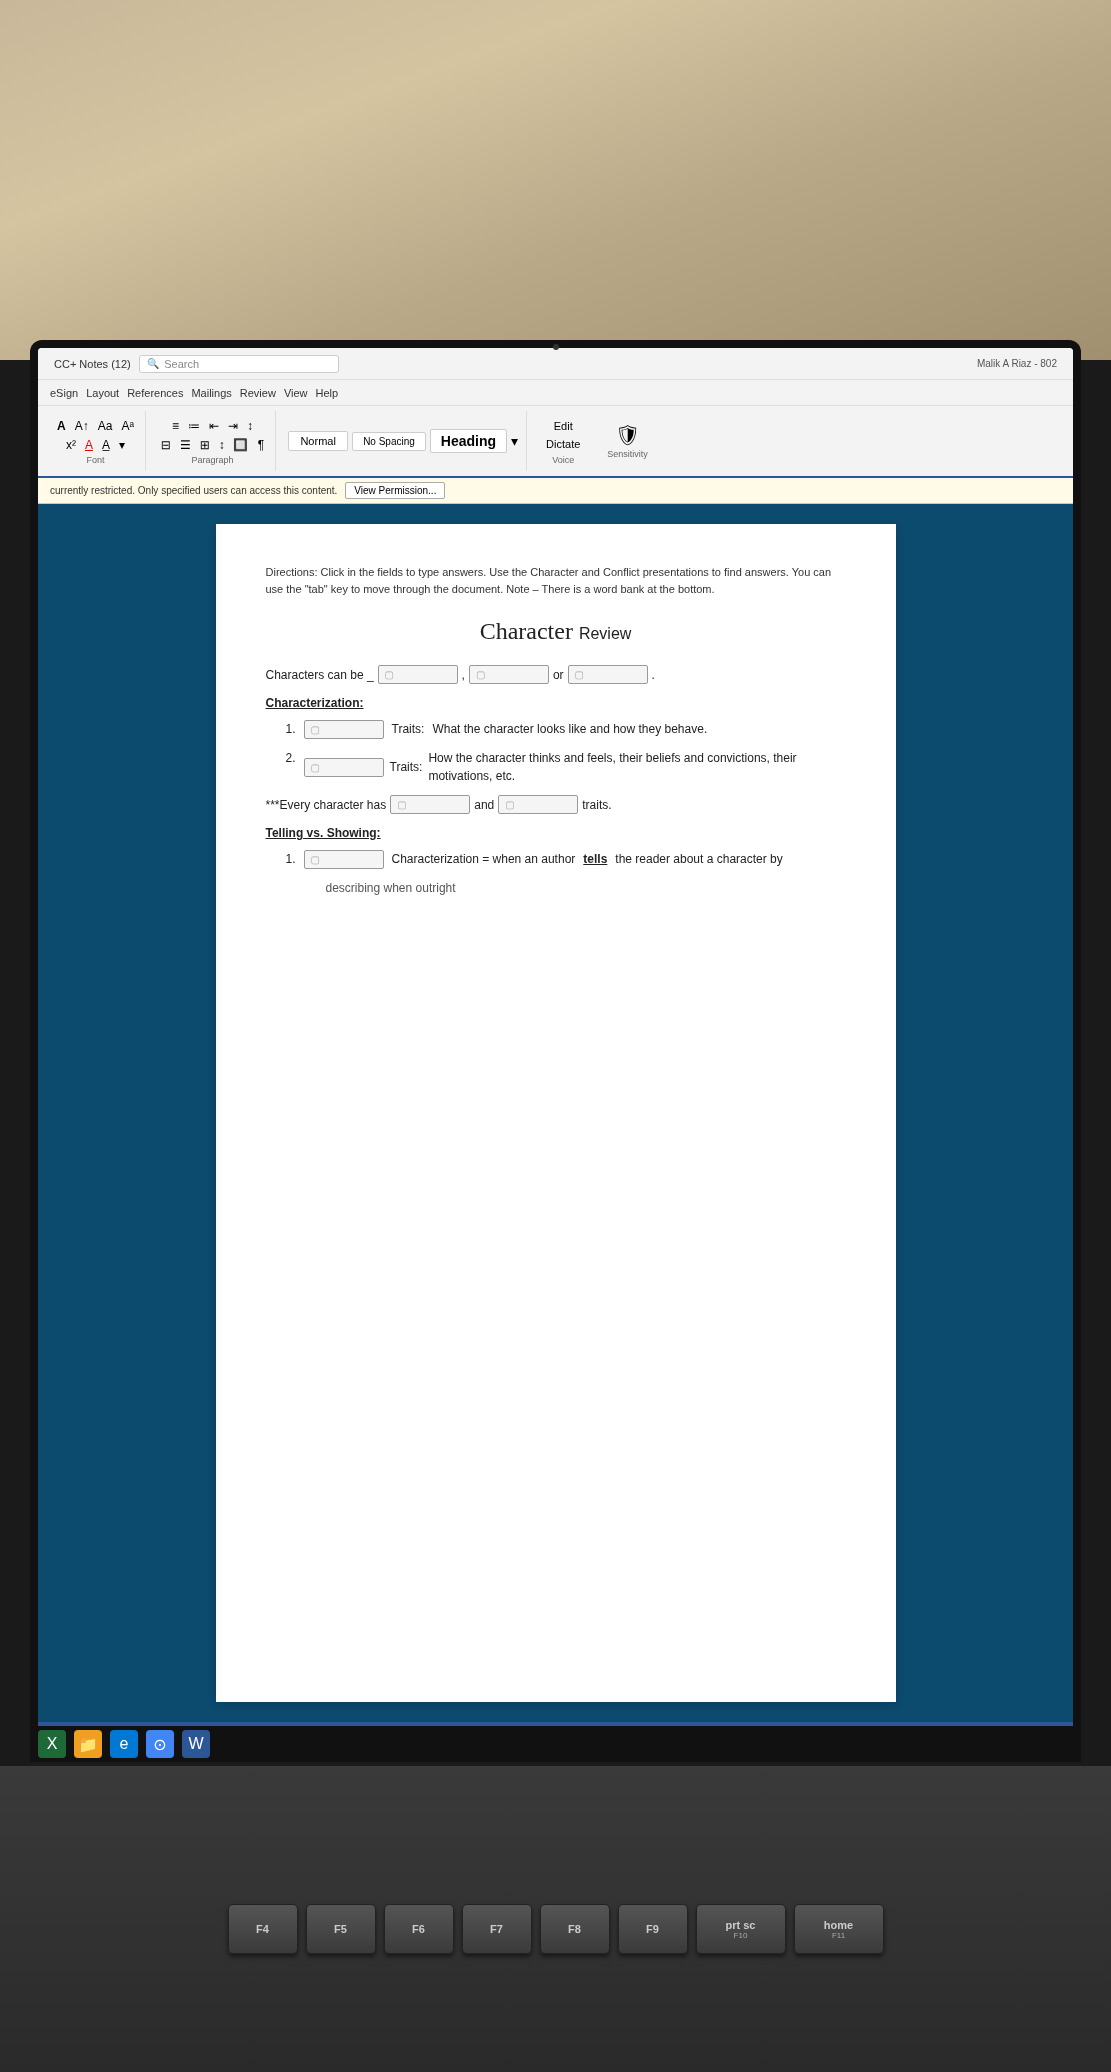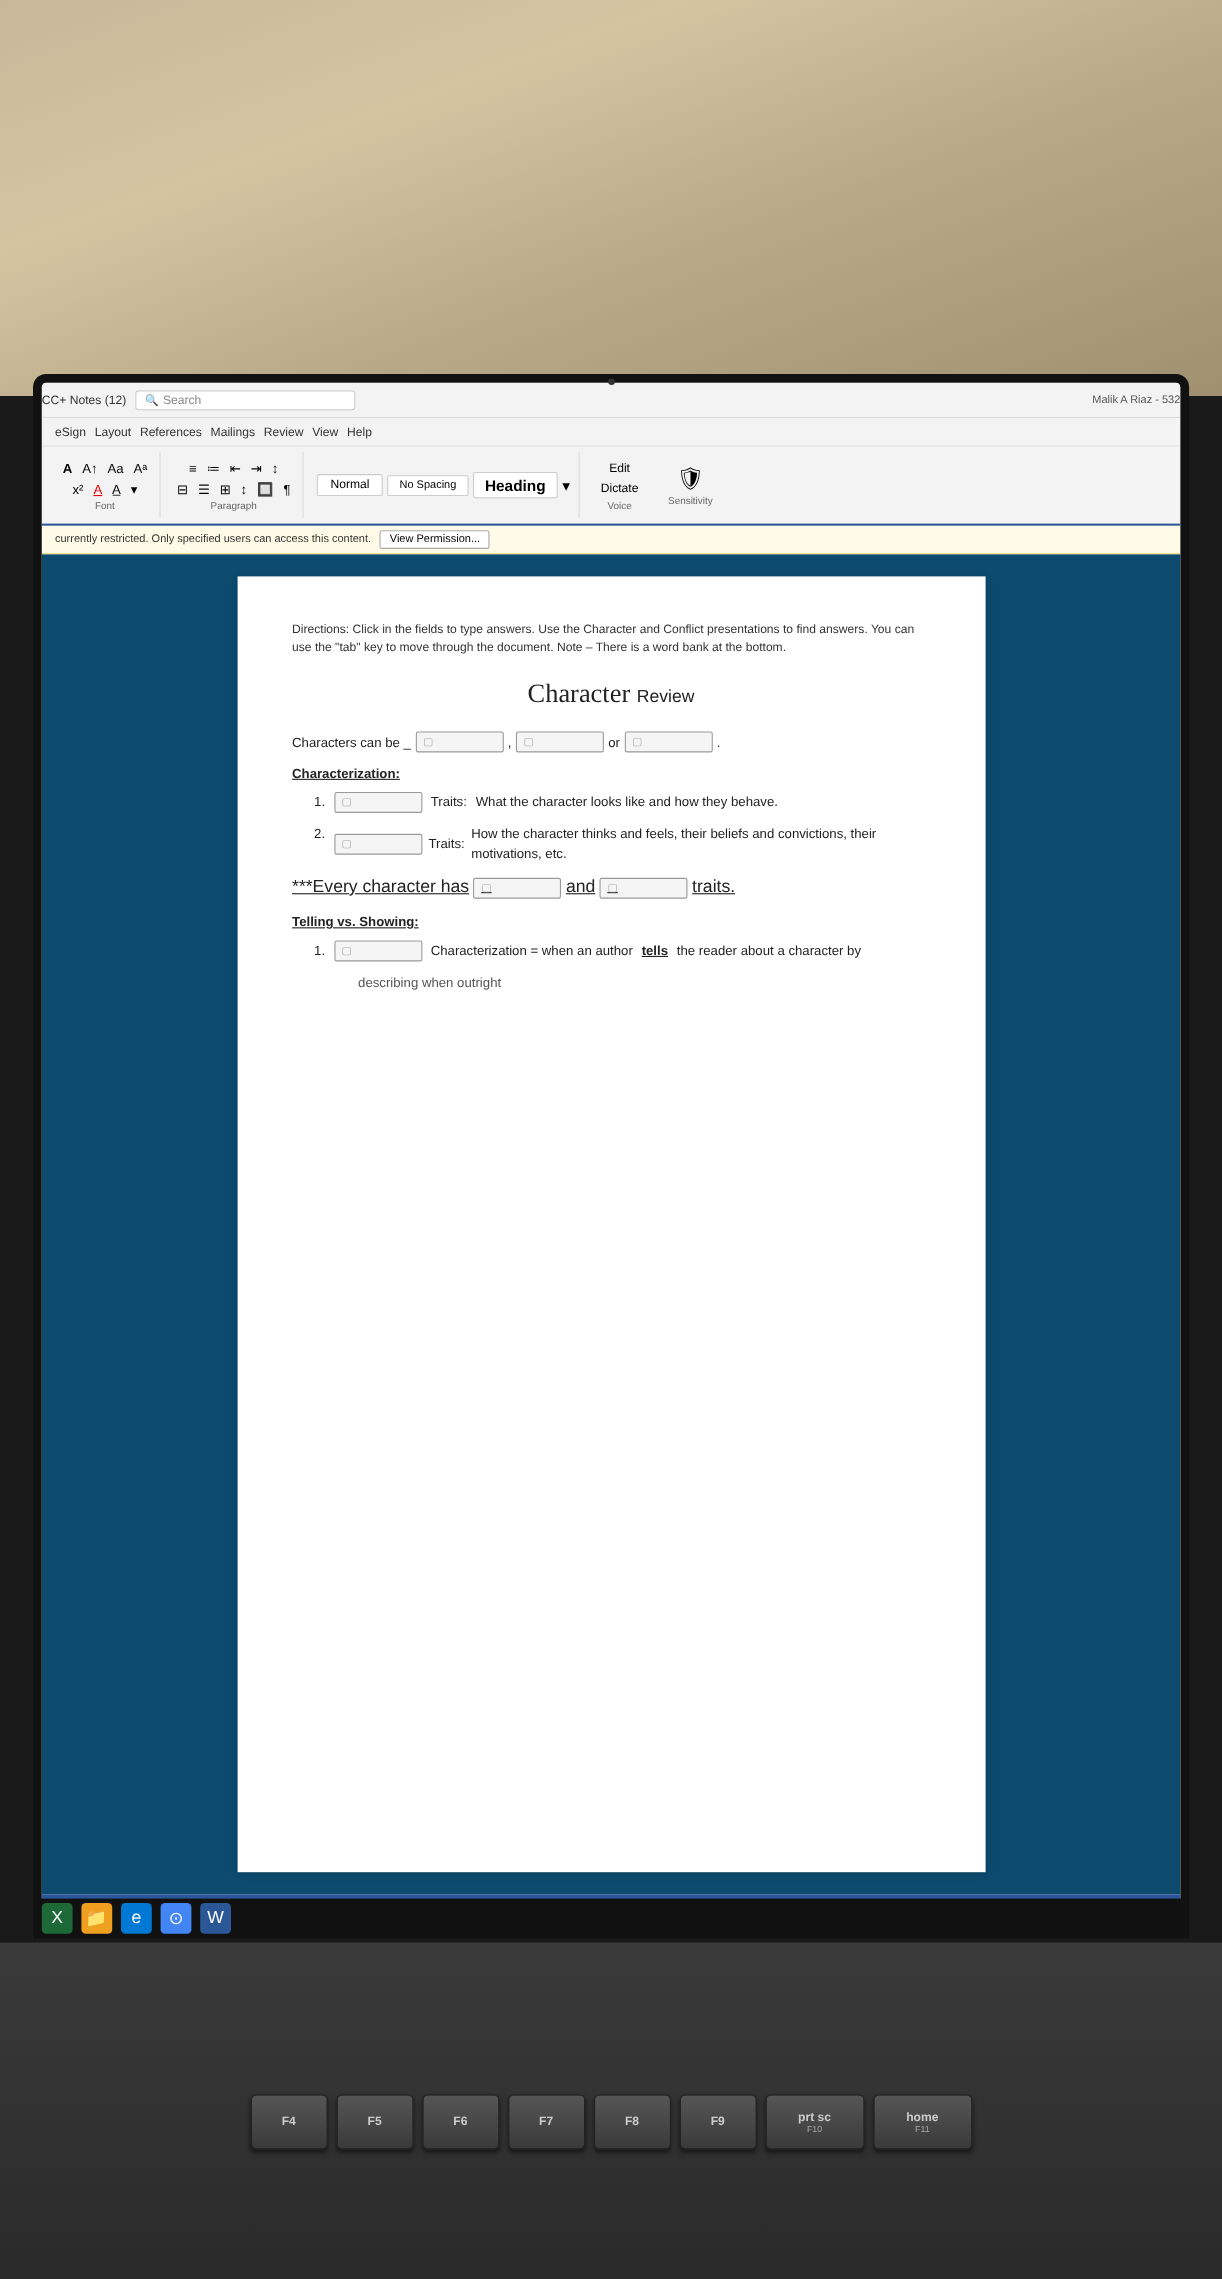--- a/index.html
+++ b/index.html
@@ -42,21 +42,21 @@
       border-radius: 4px;
       overflow: hidden;
       display: flex;
       flex-direction: column;
     }
 
     
     .title-bar {
       background: #f3f3f3;
       border-bottom: 1px solid #ddd;
-      padding: 4px 0;
+      padding: 4px 16px;
       display: flex;
       align-items: center;
       justify-content: space-between;
       height: 32px;
     }
     .title-bar-left {
       display: flex;
       align-items: center;
       gap: 8px;
       font-size: 11px;
@@ -266,27 +266,26 @@
     .doc-list-item {
       display: flex;
       align-items: flex-start;
       gap: 8px;
       margin-bottom: 10px;
       margin-left: 20px;
       font-size: 12px;
     }
 
     .doc-every-char {
-      font-size: 16px;
+      font-size: 12px;
       margin-bottom: 10px;
       display: flex;
       align-items: center;
       gap: 4px;
       flex-wrap: wrap;
-      text-decoration: underline;
     }
 
     .doc-sublist-item {
       display: flex;
       align-items: flex-start;
       gap: 8px;
       margin-bottom: 10px;
       margin-left: 20px;
       font-size: 12px;
     }
@@ -391,21 +390,21 @@
   <div class="screen">
 
     <div class="title-bar">
       <div class="title-bar-left">
         <span>CC+ Notes (12)</span>
         <div class="title-bar-search">
           <span class="search-icon-char">🔍</span>
           <span>Search</span>
         </div>
       </div>
-      <div class="title-bar-right">Malik A Riaz - 532</div>
+      <div class="title-bar-right">Malik A Riaz - 802</div>
     </div>
 
     <div class="menu-bar">
       <span class="menu-item">eSign</span>
       <span class="menu-item">Layout</span>
       <span class="menu-item">References</span>
       <span class="menu-item">Mailings</span>
       <span class="menu-item">Review</span>
       <span class="menu-item">View</span>
       <span class="menu-item">Help</span>

